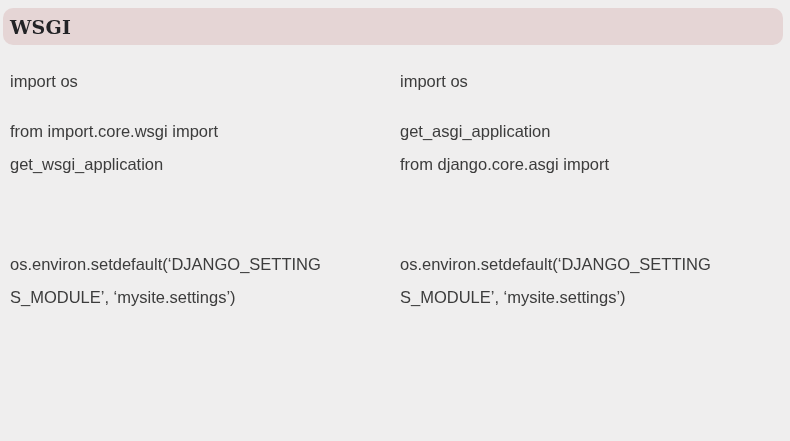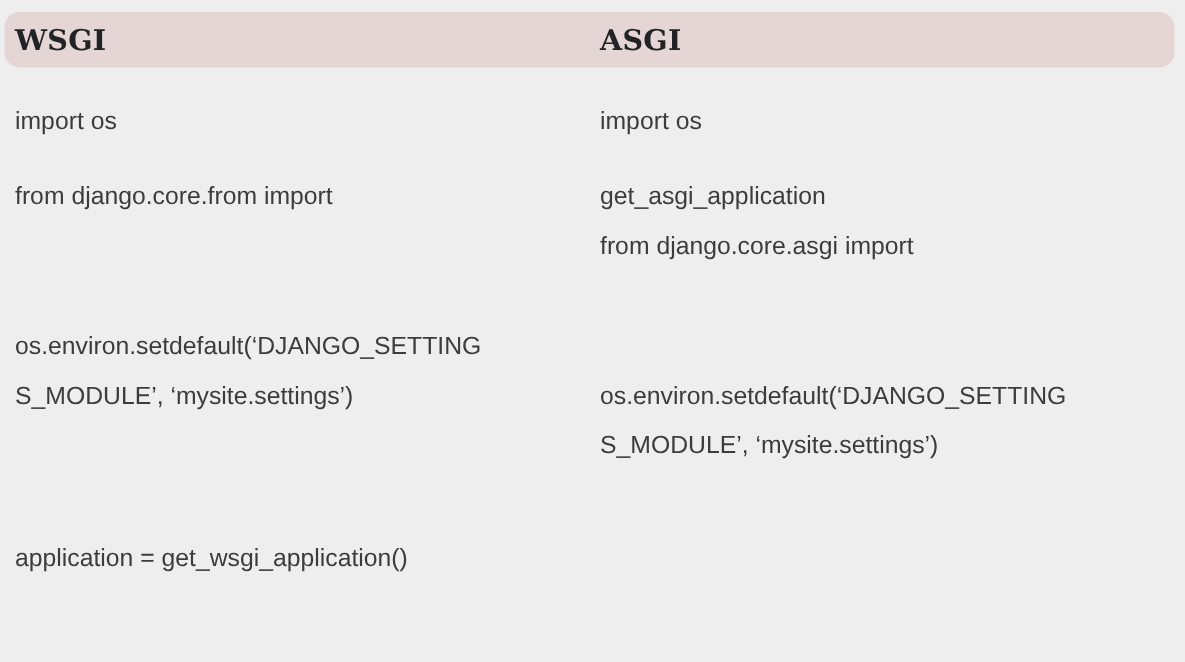--- a/index.html
+++ b/index.html
@@ -51,41 +51,38 @@
   .para.blank { height: 33px; }
   .para.blank.tall { height: 41px; }
 </style>
 </head>
 <body>
 
 <div class="page">
 
   <div class="header-row">
     <div class="header-cell">WSGI</div>
-    <div class="header-cell">ASGI</div>
   </div>
 
   <div class="body-row">
 
     <div class="code-cell">
       <div class="para">
         <div class="code-line">import os</div>
       </div>
       <div class="para">
-        <div class="code-line">from django.core.from import</div>
+        <div class="code-line">from import.core.wsgi import</div>
+        <div class="code-line">get_wsgi_application</div>
       </div>
       <div class="para blank"></div>
       <div class="para">
         <div class="code-line">os.environ.setdefault(‘DJANGO_SETTING</div>
         <div class="code-line">S_MODULE’, ‘mysite.settings’)</div>
       </div>
       <div class="para blank tall"></div>
-      <div class="para">
-        <div class="code-line">application = get_wsgi_application()</div>
-      </div>
     </div>
 
     <div class="code-cell">
       <div class="para">
         <div class="code-line">import os</div>
       </div>
       <div class="para">
         <div class="code-line">get_asgi_application</div>
         <div class="code-line">from django.core.asgi import</div>
       </div>

